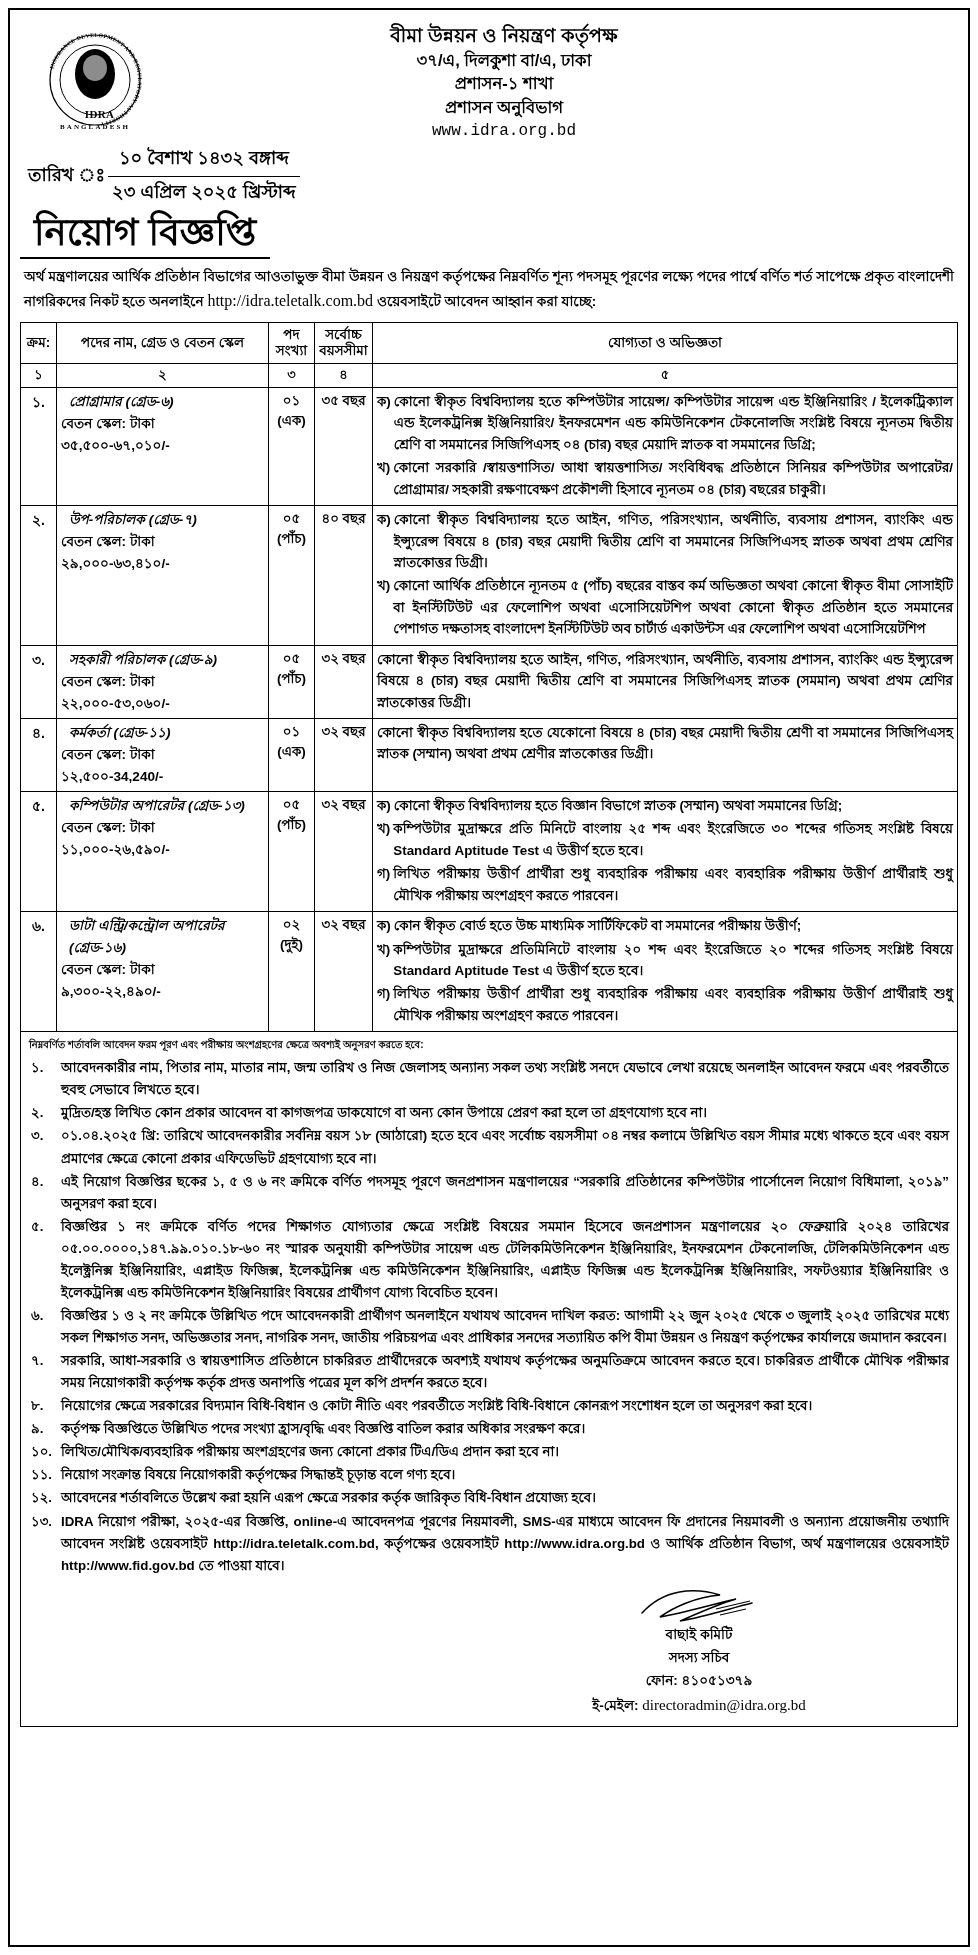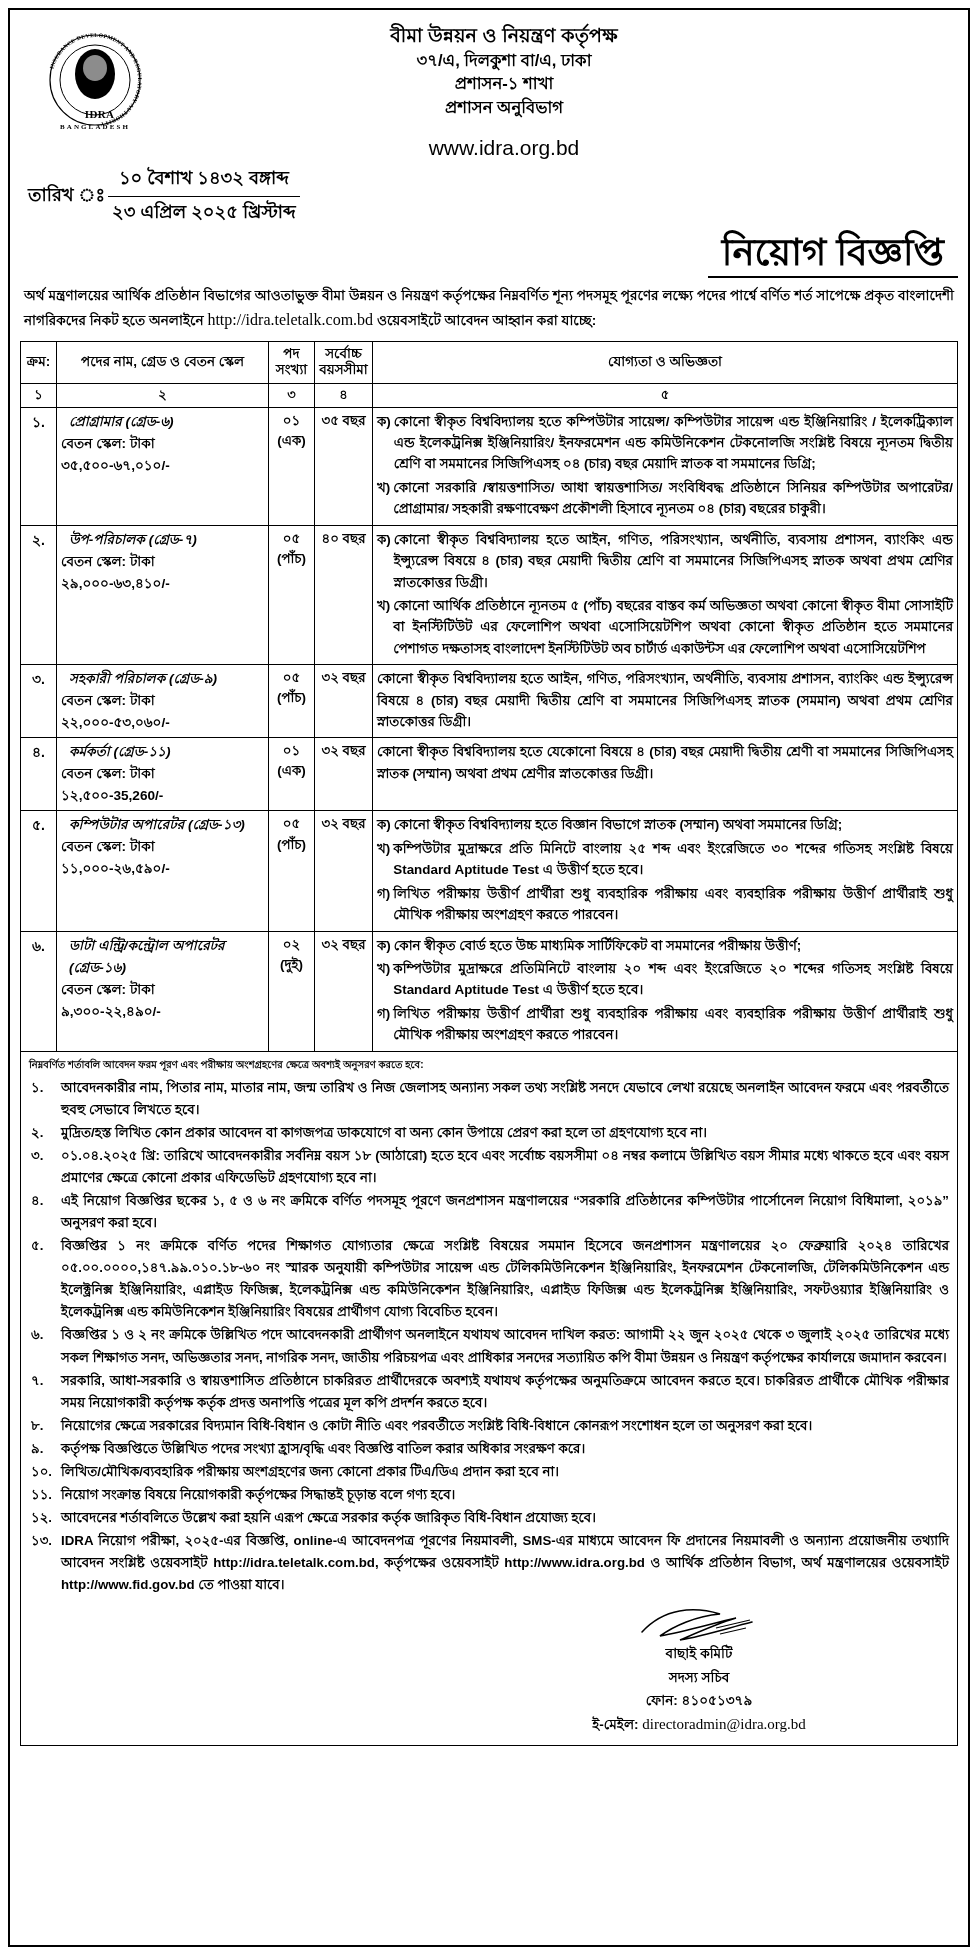--- a/index.html
+++ b/index.html
@@ -91,23 +91,23 @@
     font-family: "Liberation Sans", sans-serif;
     letter-spacing: .2px;
   }
   .org-line {
     font-size: 16.5px;
     font-weight: bold;
     font-family: "Liberation Sans", sans-serif;
     margin-top: 2px;
   }
   .org-web {
-    font-size: 21px;
-    font-family: Liberation Sans, sans-serif;
-    margin-top: 17px;
+    font-size: 16px;
+    font-family: Liberation Mono, monospace;
+    margin-top: 3px;
   }
 
   
   .memo-row {
     display: flex;
     align-items: flex-start;
     justify-content: space-between;
     margin-top: 2px;
     padding: 0 6px 0 8px;
   }
@@ -128,21 +128,21 @@
   .date-stack { text-align: center; }
   .date-top {
     border-bottom: 1.4px solid #000;
     padding: 0 4px 1px 4px;
     text-align: center;
   }
   .date-bottom { padding: 1px 4px 0 4px; }
 
   
   .title-wrap {
-    text-align: right;
+    text-align: left;
     margin-top: 4px;
   }
   .title {
     display: inline-block;
     font-size: 37px;
     font-weight: bold;
     font-family: "Liberation Sans", sans-serif;
     border-bottom: 2.2px solid #000;
     padding: 0 14px 3px 14px;
     line-height: 1.1;
@@ -415,21 +415,21 @@
             <td class="qual">
               <div class="qual-plain">কোনো স্বীকৃত বিশ্ববিদ্যালয় হতে আইন, গণিত, পরিসংখ্যান, অর্থনীতি, ব্যবসায় প্রশাসন, ব্যাংকিং এন্ড ইন্স্যুরেন্স বিষয়ে ৪ (চার) বছর মেয়াদী দ্বিতীয় শ্রেণি বা সমমানের সিজিপিএসহ স্নাতক (সমমান) অথবা প্রথম শ্রেণির স্নাতকোত্তর ডিগ্রী।</div>
             </td>
           </tr>
 
           <tr>
             <td class="sl">৪.</td>
             <td class="post">
               <span class="post-title">কর্মকর্তা (গ্রেড-১১)</span>
               <span style="display:block">বেতন স্কেল: টাকা</span>
-              <span style="display:block">১২,৫০০-35,260/-</span>
+              <span style="display:block">১২,৫০০-34,240/-</span>
             </td>
             <td class="cnt">
               <span style="display:block">০১</span>
               <span style="display:block">(এক)</span>
             </td>
             <td class="age">৩২ বছর</td>
             <td class="qual">
               <div class="qual-plain">কোনো স্বীকৃত বিশ্ববিদ্যালয় হতে যেকোনো বিষয়ে ৪ (চার) বছর মেয়াদী দ্বিতীয় শ্রেণী বা সমমানের সিজিপিএসহ স্নাতক (সম্মান) অথবা প্রথম শ্রেণীর স্নাতকোত্তর ডিগ্রী।</div>
             </td>
           </tr>

